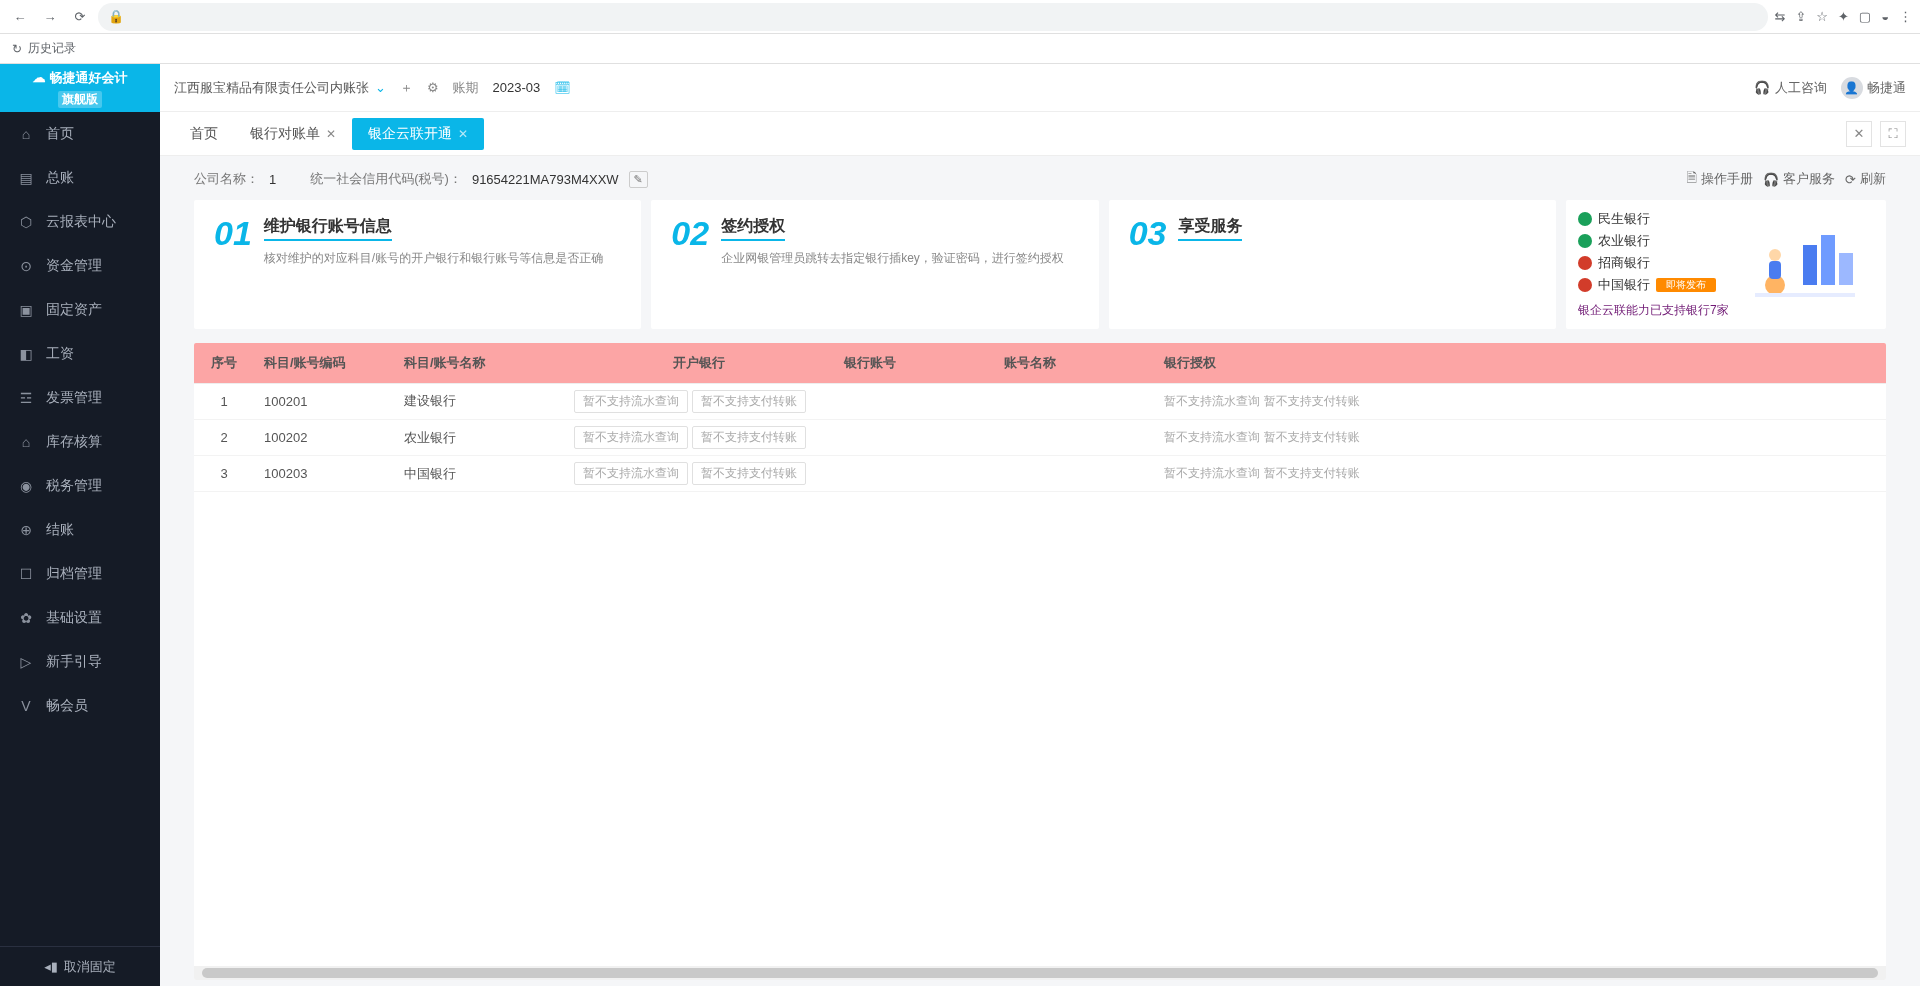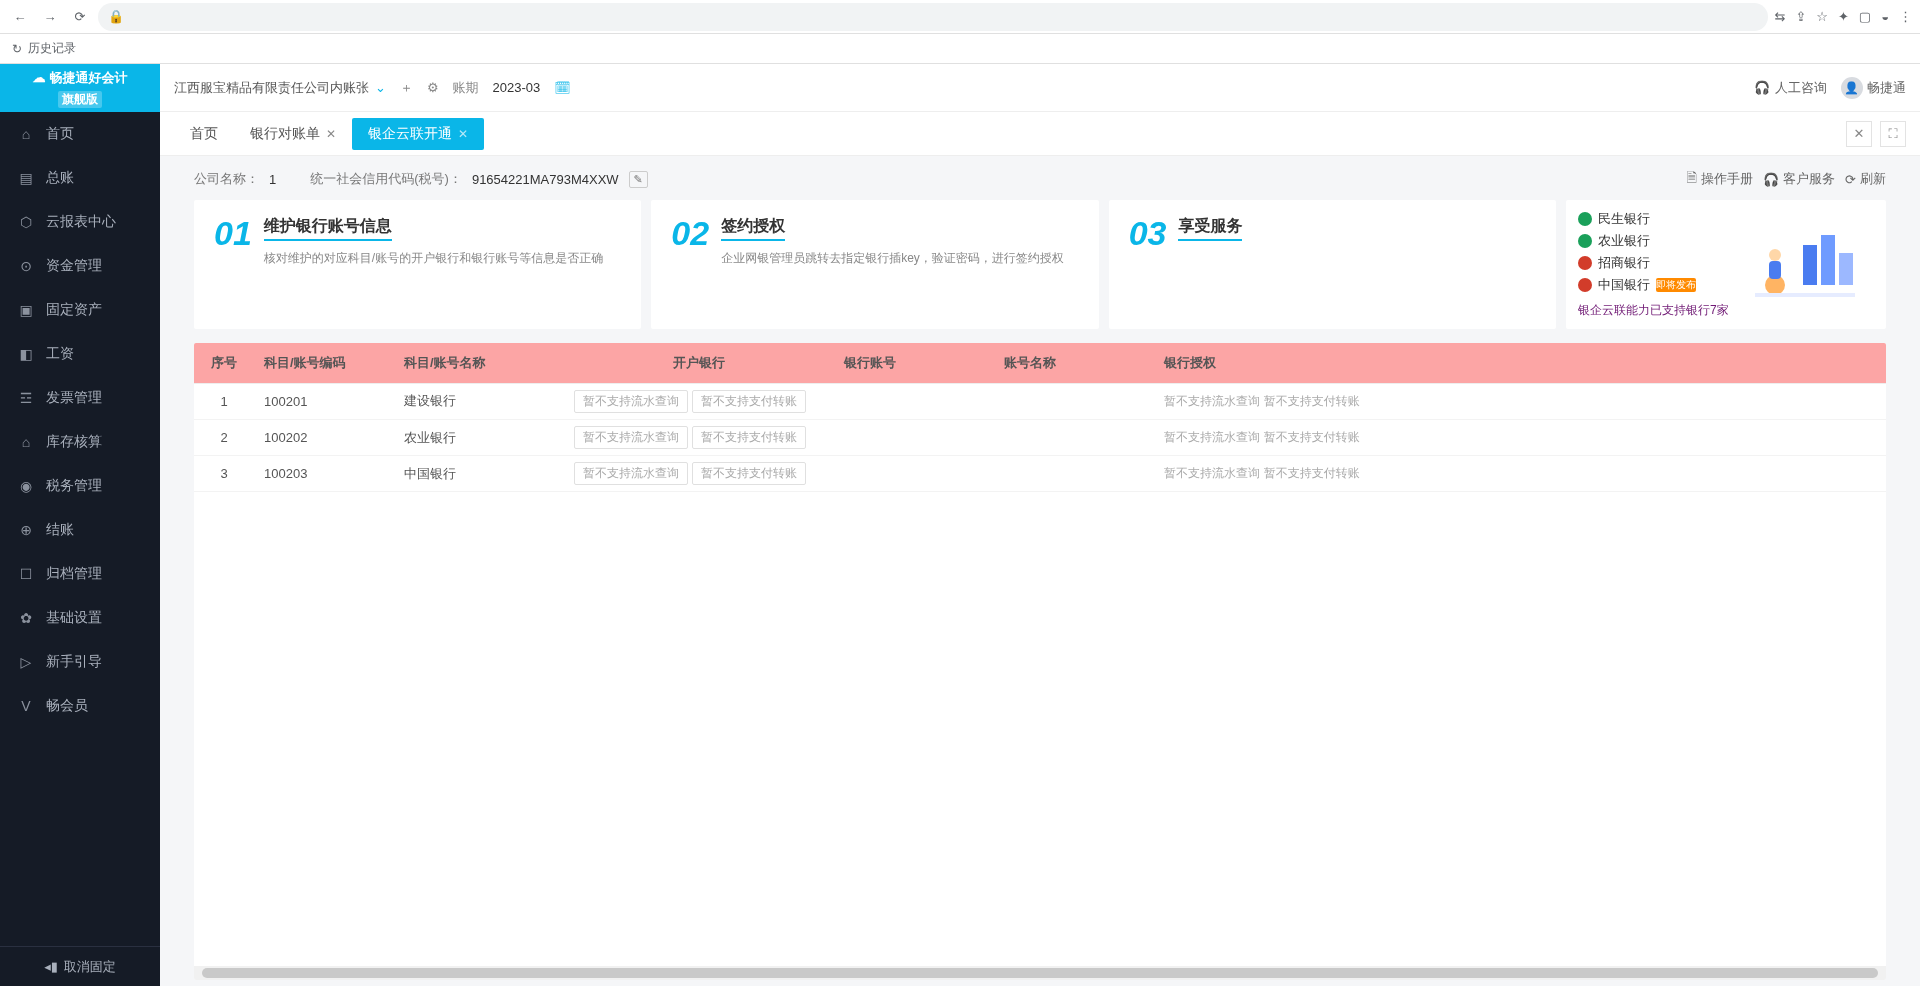--- a/index.html
+++ b/index.html
@@ -59,21 +59,21 @@
 .step-title { font-size: 16px; font-weight: 600; color: #333; border-bottom: 2px solid #0ab6e8; display: inline-block; padding-bottom: 2px; margin-bottom: 8px; }
 .step-desc { font-size: 12px; color: #888; line-height: 1.6; }
 .banks-card { width: 320px; background: #fff; border-radius: 2px; padding: 10px 12px; display: flex; gap: 8px; }
 .banks-list { display: flex; flex-direction: column; gap: 4px; font-size: 13px; }
 .bank-row { display: flex; align-items: center; gap: 6px; }
 .bank-ico { width: 14px; height: 14px; border-radius: 50%; display: inline-block; }
 .bank-ms { background: #1aa05a; }
 .bank-ny { background: #1aa05a; }
 .bank-zs { background: #d23c2a; }
 .bank-zg { background: #d23c2a; }
-.tag-new { background: #ff8a00; color: #fff; font-size: 10px; padding: 0 0; border-radius: 2px; }
+.tag-new { background: #ff8a00; color: #fff; font-size: 10px; padding: 0 10px; border-radius: 2px; }
 .banks-foot { font-size: 12px; color: #701a75; margin-top: 4px; }
 .banks-illus { flex: 1; display: flex; align-items: center; justify-content: center; }
 .illus-svg { width: 120px; height: 80px; }
 
 .table-wrap { flex: 1; background: #fff; border-radius: 2px; overflow: hidden; display: flex; flex-direction: column; min-height: 0; }
 .tbl { width: 100%; border-collapse: collapse; }
 .tbl th { background: #fca5a5; font-weight: 600; color: #555; height: 40px; border-bottom: 1px solid #eee; font-size: 13px; }
 .tbl td { height: 36px; border-bottom: 1px solid #f3f3f3; color: #555; font-size: 13px; }
 .tbl th, .tbl td { padding: 0 10px; text-align: left; }
 .tbl .center { text-align: center; }

